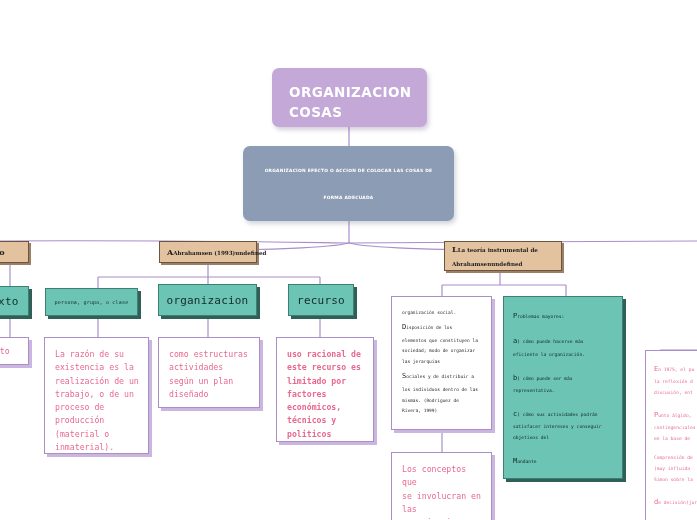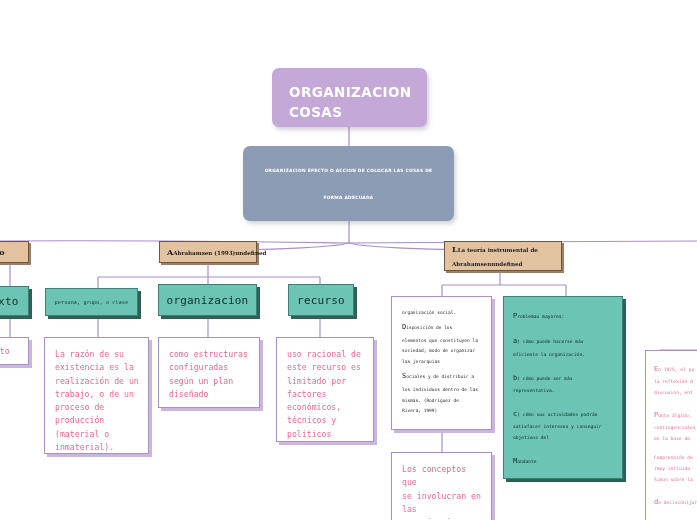--- a/index.html
+++ b/index.html
@@ -247,25 +247,25 @@
 proceso de
 producción
 (material o
 inmaterial).</div>
 
   <div class="node n-teal label" style="left:288px; top:284px; width:66px; height:32px;">
     <span>recurso</span>
   </div>
 
   <div class="node n-pink" style="left:158px; top:337px; width:102px; height:71px;">como estructuras
-configuradas
+actividades
 según un plan
 diseñado</div>
 
-  <div class="node n-pink" style="left:276px; top:337px; width:98px; height:105px;">uso racional de
+  <div class="node n-pink" style="left:276px; top:337px; width:98px; height:105px;font-weight:bold;">uso racional de
 este recurso es
 limitado por
 factores
 económicos,
 técnicos y
 politicos</div>
 
   <div class="node n-white-para" style="left:391px; top:296px; width:101px; height:134px;">
     <div>organización social.</div>
     <div><span class="cap">D</span><span>isposición de los</span></div>

